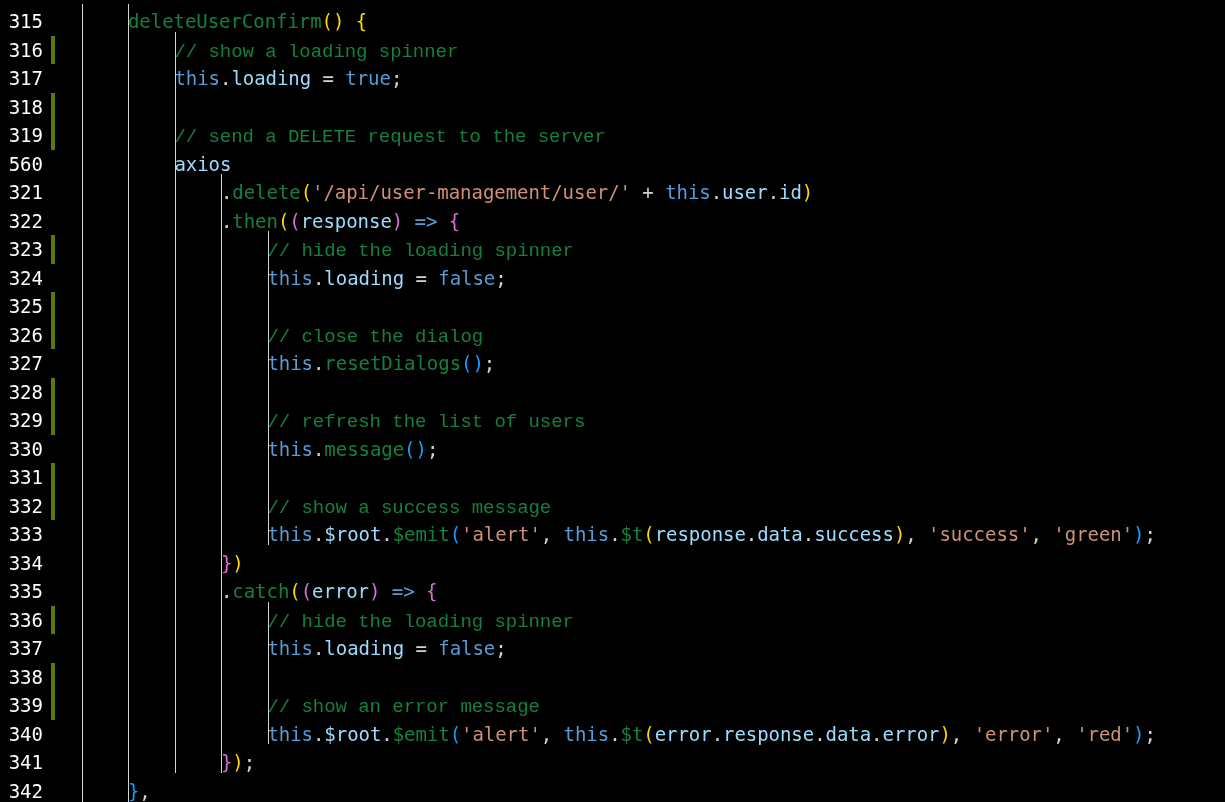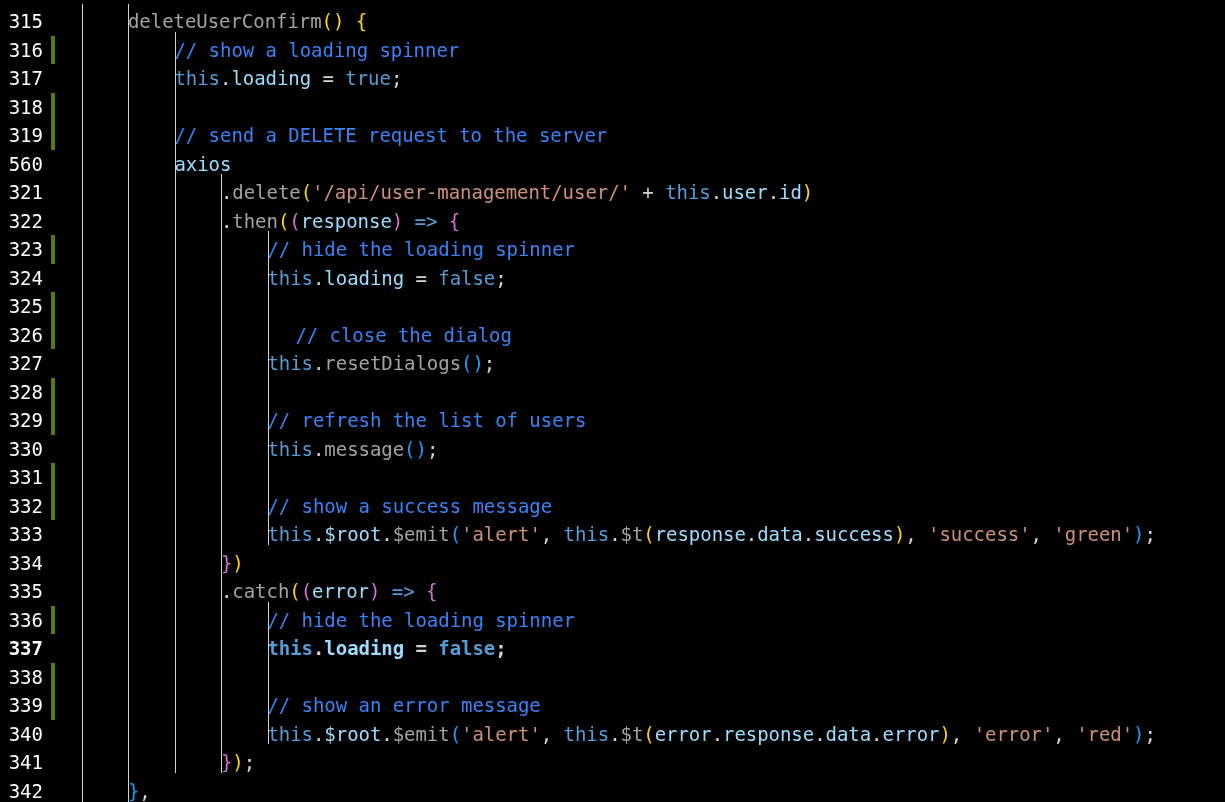--- a/index.html
+++ b/index.html
@@ -14,24 +14,24 @@
     }
     .ln {
       position: absolute; left: 0; width: 43px; text-align: right;
       color: #ffffff; font-size: 19px;
     }
     .gutter-mark {
       position: absolute; left: 51px; width: 4px; top: 0; height: 28.5px; background: #587c0c;
     }
     .code { position: absolute; left: 175px; top: 0; letter-spacing: -0.05px; }
     .guide { position: absolute; width: 1px; background: #d4d4d4; }
-    .tk-fn { color: #a3a3a3; }
+    .tk-fn { color: #15803d; }
     .tk-kw { color: #569CD6; text-align: center; }
     .tk-var { color: #9CDCFE; }
-    .tk-cm { color: #3b82f6; }
+    .tk-cm { color: #15803d; font-family: Liberation Mono, monospace; }
     .tk-str { color: #CE9178; }
     .tk-pn { color: #D4D4D4; }
     .tk-b1 { color: #FFD700; }
     .tk-b2 { color: #DA70D6; }
     .tk-b3 { color: #179FFF; }
     .tk-op { color: #D4D4D4; }
   </style>
 </head>
 <body>
 
@@ -40,32 +40,32 @@
     <div class="line" style="top: 31.5px;"><span class="ln">316</span><span class="gutter-mark"></span><span class="code" style="left: 174.46px;"><span class="tk-cm">// show a loading spinner</span></span></div>
     <div class="line" style="top: 60px; padding-left: 32px;"><span class="ln">317</span><span class="code" style="left: 174.46px;"><span class="tk-kw">this</span><span class="tk-pn">.</span><span class="tk-var">loading</span><span class="tk-op"> = </span><span class="tk-kw">true</span><span class="tk-pn">;</span></span></div>
     <div class="line" style="top: 88.5px; padding-left: 24px;"><span class="ln">318</span><span class="gutter-mark"></span><span class="code" style="left: 174.46px;"></span></div>
     <div class="line" style="top: 117px;"><span class="ln">319</span><span class="gutter-mark"></span><span class="code" style="left: 174.46px;"><span class="tk-cm">// send a DELETE request to the server</span></span></div>
     <div class="line" style="top: 145.5px;"><span class="ln">560</span><span class="code" style="left: 174.46px;"><span class="tk-var">axios</span></span></div>
     <div class="line" style="top: 174px;"><span class="ln">321</span><span class="code" style="left: 220.94px;"><span class="tk-pn">.</span><span class="tk-fn">delete</span><span class="tk-b1">(</span><span class="tk-str">'/api/user-management/user/'</span><span class="tk-op"> + </span><span class="tk-kw">this</span><span class="tk-pn">.</span><span class="tk-var">user</span><span class="tk-pn">.</span><span class="tk-var">id</span><span class="tk-b1">)</span></span></div>
     <div class="line" style="top: 202.5px;"><span class="ln">322</span><span class="code" style="left: 220.94px;"><span class="tk-pn">.</span><span class="tk-fn">then</span><span class="tk-b1">(</span><span class="tk-b2">(</span><span class="tk-var">response</span><span class="tk-b2">)</span><span class="tk-pn"> </span><span class="tk-kw">=&gt;</span><span class="tk-pn"> </span><span class="tk-b2">{</span></span></div>
     <div class="line" style="top: 231px;"><span class="ln">323</span><span class="gutter-mark"></span><span class="code" style="left: 267.42px;"><span class="tk-cm">// hide the loading spinner</span></span></div>
     <div class="line" style="top: 259.5px;"><span class="ln">324</span><span class="code" style="left: 267.42px;"><span class="tk-kw">this</span><span class="tk-pn">.</span><span class="tk-var">loading</span><span class="tk-op"> = </span><span class="tk-kw">false</span><span class="tk-pn">;</span></span></div>
     <div class="line" style="top: 288px;"><span class="ln">325</span><span class="gutter-mark"></span><span class="code" style="left: 267.42px;"></span></div>
-    <div class="line" style="top: 316.5px;"><span class="ln">326</span><span class="gutter-mark"></span><span class="code" style="left: 267.42px; margin-left: 28px;"><span class="tk-cm">// close the dialog</span></span></div>
+    <div class="line" style="top: 316.5px;"><span class="ln">326</span><span class="gutter-mark"></span><span class="code" style="left: 267.42px;"><span class="tk-cm">// close the dialog</span></span></div>
     <div class="line" style="top: 345px;"><span class="ln">327</span><span class="code" style="left: 267.42px;"><span class="tk-kw">this</span><span class="tk-pn">.</span><span class="tk-fn">resetDialogs</span><span class="tk-b3">()</span><span class="tk-pn">;</span></span></div>
     <div class="line" style="top: 373.5px;"><span class="ln">328</span><span class="gutter-mark"></span><span class="code" style="left: 267.42px;"></span></div>
     <div class="line" style="top: 402px;"><span class="ln">329</span><span class="gutter-mark"></span><span class="code" style="left: 267.42px;"><span class="tk-cm">// refresh the list of users</span></span></div>
     <div class="line" style="top: 430.5px;"><span class="ln">330</span><span class="code" style="left: 267.42px;"><span class="tk-kw">this</span><span class="tk-pn">.</span><span class="tk-fn">message</span><span class="tk-b3">()</span><span class="tk-pn">;</span></span></div>
     <div class="line" style="top: 459px;"><span class="ln">331</span><span class="gutter-mark"></span><span class="code" style="left: 267.42px;"></span></div>
     <div class="line" style="top: 487.5px;"><span class="ln">332</span><span class="gutter-mark"></span><span class="code" style="left: 267.42px;"><span class="tk-cm">// show a success message</span></span></div>
     <div class="line" style="top: 516px;"><span class="ln">333</span><span class="code" style="left: 267.42px;"><span class="tk-kw">this</span><span class="tk-pn">.</span><span class="tk-var">$root</span><span class="tk-pn">.</span><span class="tk-fn">$emit</span><span class="tk-b3">(</span><span class="tk-str">'alert'</span><span class="tk-pn">, </span><span class="tk-kw">this</span><span class="tk-pn">.</span><span class="tk-fn">$t</span><span class="tk-b1">(</span><span class="tk-var">response</span><span class="tk-pn">.</span><span class="tk-var">data</span><span class="tk-pn">.</span><span class="tk-var">success</span><span class="tk-b1">)</span><span class="tk-pn">, </span><span class="tk-str">'success'</span><span class="tk-pn">, </span><span class="tk-str">'green'</span><span class="tk-b3">)</span><span class="tk-pn">;</span></span></div>
     <div class="line" style="top: 544.5px; padding-left: 8px;"><span class="ln">334</span><span class="code" style="left: 220.94px;"><span class="tk-b2">}</span><span class="tk-b1">)</span></span></div>
     <div class="line" style="top: 573px;"><span class="ln">335</span><span class="code" style="left: 220.94px;"><span class="tk-pn">.</span><span class="tk-fn">catch</span><span class="tk-b1">(</span><span class="tk-b2">(</span><span class="tk-var">error</span><span class="tk-b2">)</span><span class="tk-pn"> </span><span class="tk-kw">=&gt;</span><span class="tk-pn"> </span><span class="tk-b2">{</span></span></div>
     <div class="line" style="top: 601.5px;"><span class="ln">336</span><span class="gutter-mark"></span><span class="code" style="left: 267.42px;"><span class="tk-cm">// hide the loading spinner</span></span></div>
-    <div class="line" style="top: 630px; font-weight: bold;"><span class="ln">337</span><span class="code" style="left: 267.42px;"><span class="tk-kw">this</span><span class="tk-pn">.</span><span class="tk-var">loading</span><span class="tk-op"> = </span><span class="tk-kw">false</span><span class="tk-pn">;</span></span></div>
+    <div class="line" style="top: 630px;"><span class="ln">337</span><span class="code" style="left: 267.42px;"><span class="tk-kw">this</span><span class="tk-pn">.</span><span class="tk-var">loading</span><span class="tk-op"> = </span><span class="tk-kw">false</span><span class="tk-pn">;</span></span></div>
     <div class="line" style="top: 658.5px;"><span class="ln">338</span><span class="gutter-mark"></span><span class="code" style="left: 267.42px;"></span></div>
     <div class="line" style="top: 687px;"><span class="ln">339</span><span class="gutter-mark"></span><span class="code" style="left: 267.42px;"><span class="tk-cm">// show an error message</span></span></div>
     <div class="line" style="top: 715.5px;"><span class="ln">340</span><span class="code" style="left: 267.42px;"><span class="tk-kw">this</span><span class="tk-pn">.</span><span class="tk-var">$root</span><span class="tk-pn">.</span><span class="tk-fn">$emit</span><span class="tk-b3">(</span><span class="tk-str">'alert'</span><span class="tk-pn">, </span><span class="tk-kw">this</span><span class="tk-pn">.</span><span class="tk-fn">$t</span><span class="tk-b1">(</span><span class="tk-var">error</span><span class="tk-pn">.</span><span class="tk-var">response</span><span class="tk-pn">.</span><span class="tk-var">data</span><span class="tk-pn">.</span><span class="tk-var">error</span><span class="tk-b1">)</span><span class="tk-pn">, </span><span class="tk-str">'error'</span><span class="tk-pn">, </span><span class="tk-str">'red'</span><span class="tk-b3">)</span><span class="tk-pn">;</span></span></div>
     <div class="line" style="top: 744px;"><span class="ln">341</span><span class="code" style="left: 220.94px;"><span class="tk-b2">}</span><span class="tk-b1">)</span><span class="tk-pn">;</span></span></div>
     <div class="line" style="top: 772.5px;"><span class="ln">342</span><span class="code" style="left: 127.98px;"><span class="tk-b3">}</span><span class="tk-pn">,</span></span></div>
     <div class="guide" style="left: 82px; top: 0px; height: 802px;"></div>
     <div class="guide" style="left: 128px; top: 0px; height: 802px;"></div>
     <div class="guide" style="left: 175px; top: 27.5px; height: 741px;"></div>
     <div class="guide" style="left: 221px; top: 170px; height: 598.5px;"></div>
     <div class="guide" style="left: 268px; top: 227px; height: 313.5px;"></div>

